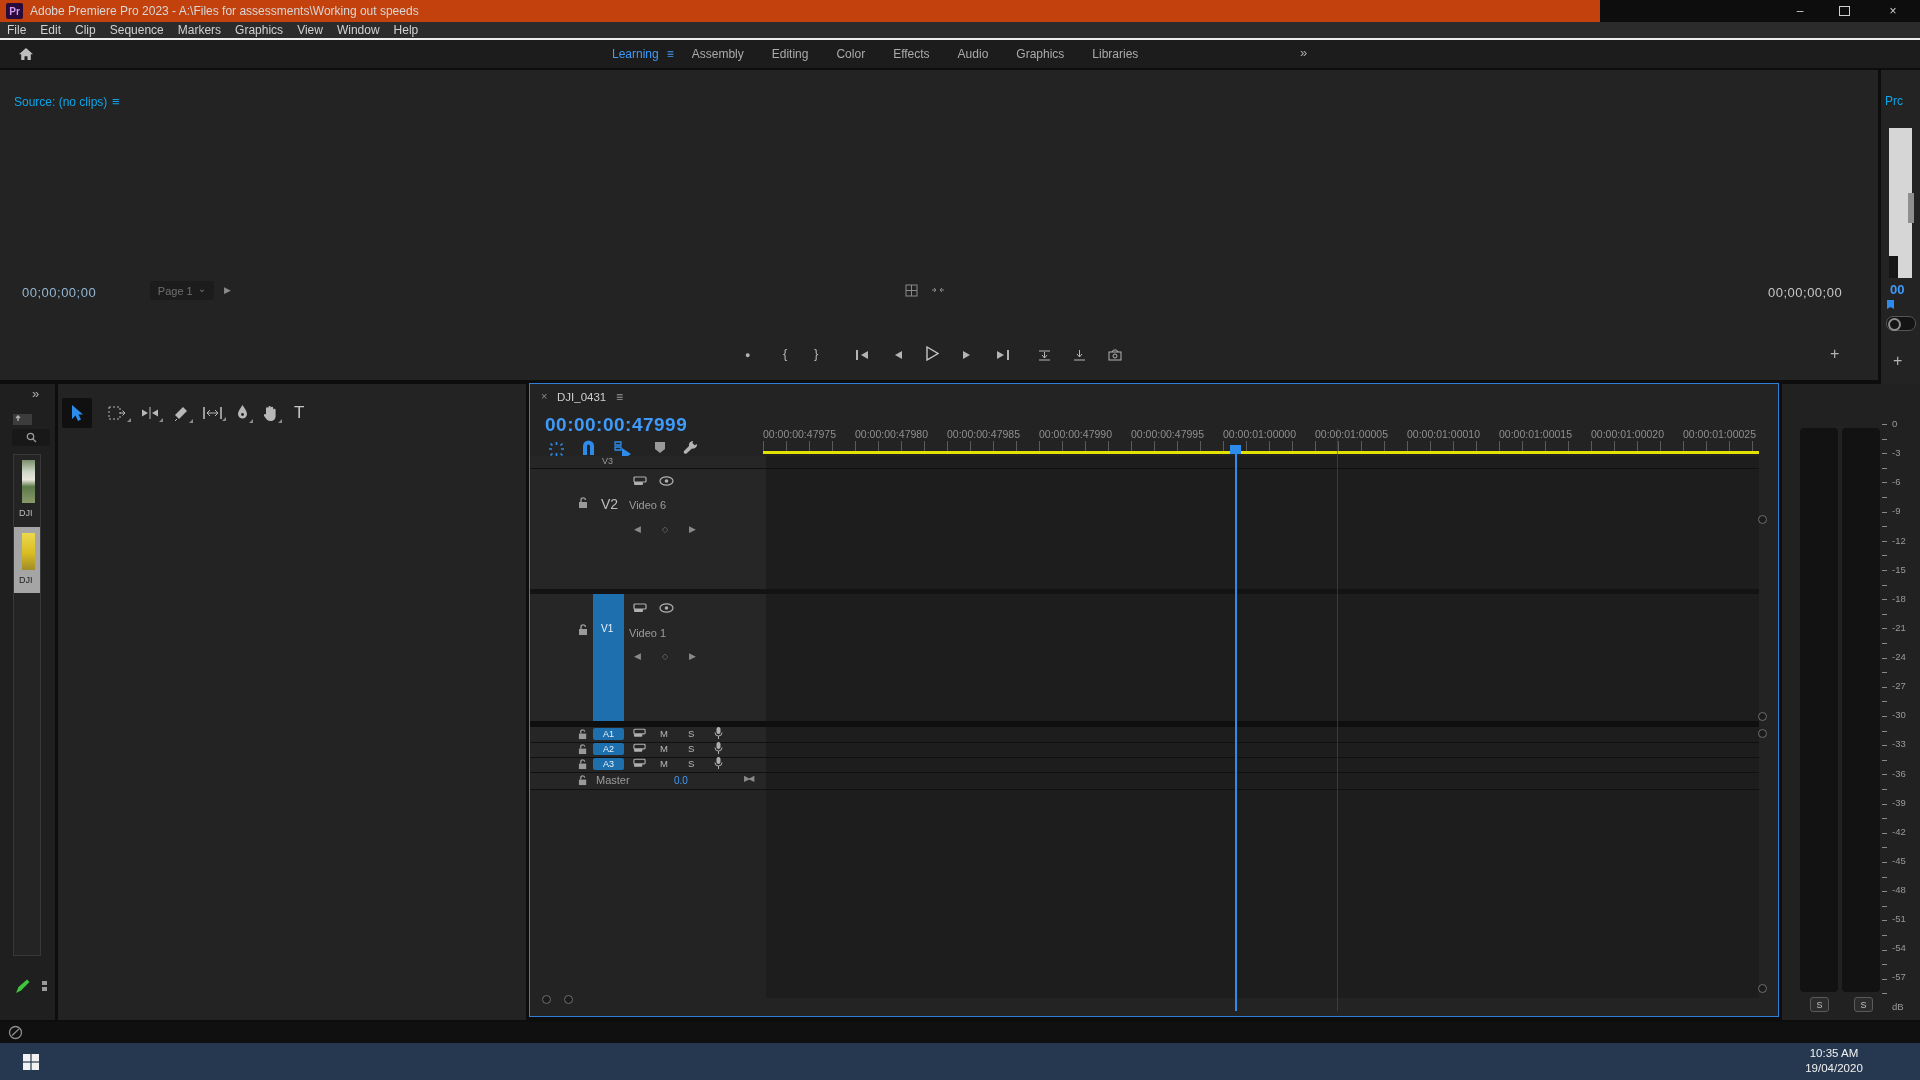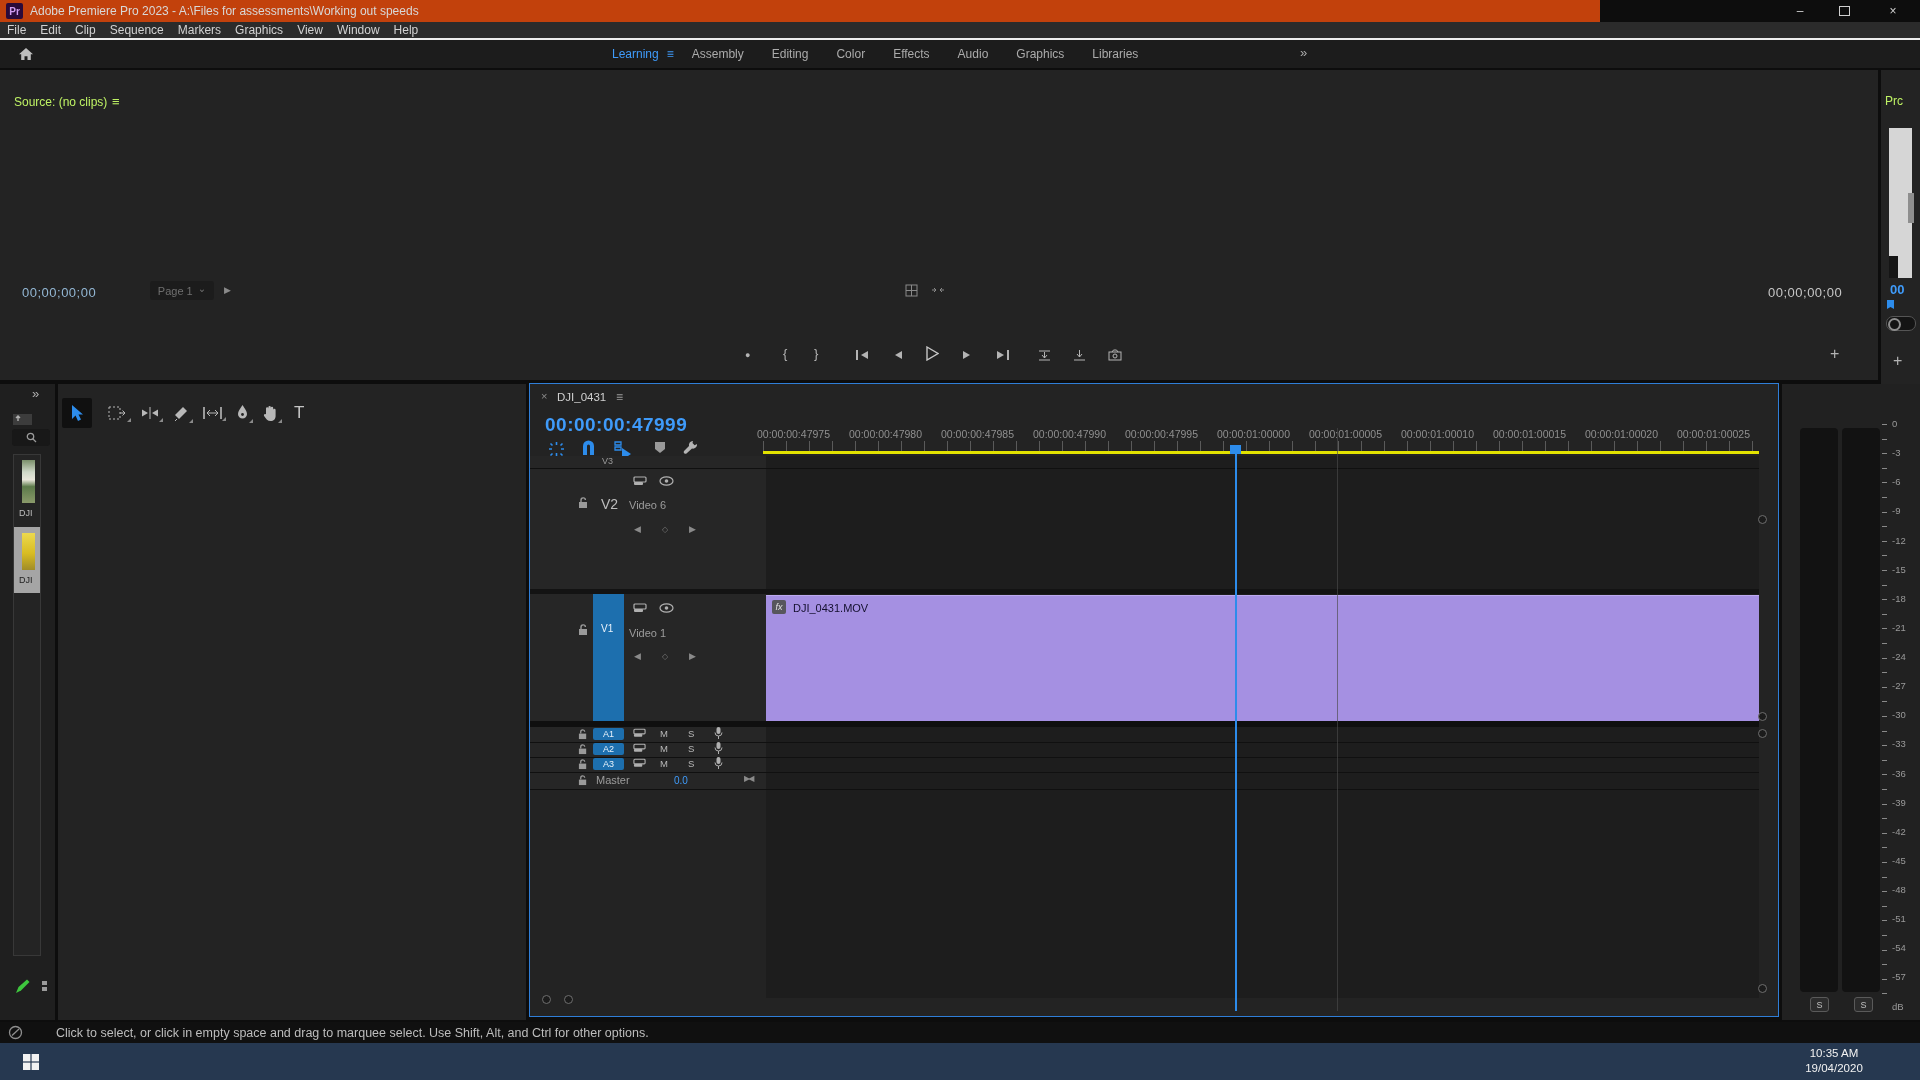--- a/index.html
+++ b/index.html
@@ -14,21 +14,21 @@
     display:flex;align-items:center;justify-content:center;border-radius:2px}
   .winbtn{width:44px;height:22px;display:flex;align-items:center;justify-content:center;color:#cfcfcf;font-size:12px}
   #menubar{left:0;top:22px;width:1920px;height:16px;background:#2b2b2b}
   #menubar .mi{color:#d2d2d2;font-size:12px;padding:0 7px;line-height:16px}
   #menuline{left:0;top:38px;width:1920px;height:2px;background:#ededed}
   #wsbar{left:0;top:40px;width:1920px;height:28px;background:#1c1c1c}
   .wstab{font-size:12px;color:#ababab;padding:0 14px}
   .wstab.active{color:#3f9bfa}
   
   .panel{background:#232323}
-  .dimtext{color:#bef264}
+  .dimtext{color:#0ea5e9}
   .tc-blue{color:#3f9bfa;font-weight:bold}
   .icon{display:inline-flex;align-items:center;justify-content:center}
   .gicon{color:#b4b4b4}
   
   #timeline{left:529px;top:383px;width:1250px;height:634px;background:#232323;border:1px solid #2f7ed8;box-sizing:border-box}
   .rl{position:absolute;top:0;white-space:nowrap;color:#8f8f8f;font-size:10.5px}
   .trackhead{background:#262626}
   .badge{background:#1d6fae;color:#e8f2fb;font-size:9px;display:flex;align-items:center;justify-content:center;border-radius:2px}
   .mslabel{color:#b9b9b9;font-size:9.5px}
   .circlehandle{width:9px;height:9px;border-radius:50%;border:1.5px solid #6e6e6e;background:#1b1b1b;box-sizing:border-box}
@@ -305,21 +305,21 @@
     <svg width="12" height="13" viewBox="0 0 12 13">
         <path d="M1 1h10v7L6 12 1 8z" fill="#9a9a9a"></path>
       </svg>
   </span>
   <span class="a icon" style="left:152px;top:55px">
     <svg width="17" height="17" viewBox="0 0 17 17">
         <path d="M11 2a4 4 0 0 0-4 5L2 12a1.8 1.8 0 0 0 2.5 2.5L10 9.5A4 4 0 0 0 15 5l-2.4 1.3L10.5 4z" fill="#b4b4b4"></path>
       </svg>
   </span>
 
-  <div class="a" style="left:227px;top:44px;width:996px;height:14px;overflow:hidden">
+  <div class="a" style="left:233px;top:44px;width:996px;height:14px;overflow:hidden">
     <span class="rl" style="left:0">00:00:00:47975</span>
     <span class="rl" style="left:92px">00:00:00:47980</span>
     <span class="rl" style="left:184px">00:00:00:47985</span>
     <span class="rl" style="left:276px">00:00:00:47990</span>
     <span class="rl" style="left:368px">00:00:00:47995</span>
     <span class="rl" style="left:460px">00:00:01:00000</span>
     <span class="rl" style="left:552px">00:00:01:00005</span>
     <span class="rl" style="left:644px">00:00:01:00010</span>
     <span class="rl" style="left:736px">00:00:01:00015</span>
     <span class="rl" style="left:828px">00:00:01:00020</span>
@@ -385,24 +385,20 @@
         </svg>
     </span>
     <span class="a" style="left:99px;top:243px;font-size:11px;color:#9c9c9c">Video 1</span>
     <div class="a f" style="left:104px;top:267px;width:62px;justify-content:space-between">
       <span style="color:#8a8a8a;font-size:9px">◀</span>
       <span style="color:#707070;font-size:8px">◇</span>
       <span style="color:#8a8a8a;font-size:9px">▶</span>
     </div>
   </div>
 
-  <div class="a" style="left:236px;top:211px;width:993px;height:126px;background:#a590e2;border-top:1px solid #bca9ef">
-    <div class="a f" style="left:6px;top:4px;width:14px;height:14px;background:#57565c;border-radius:2px;justify-content:center;font-style:italic;font-size:9px;color:#e2e2e2">fx</div>
-    <span class="a" style="left:27px;top:6px;font-size:11px;color:#14102e">DJI_0431.MOV</span>
-  </div>
 
   <div class="a" style="left:0;top:337px;width:1229px;height:6px;background:#0f0f0f"></div>
 
   <div>
     <span class="a icon" style="left:48px;top:345px">
         <svg width="10" height="11" viewBox="0 0 11 12">
           <rect x="1" y="5" width="8" height="6" fill="#9a9a9a"></rect>
           <path d="M3 5V3.2A2.2 2.2 0 0 1 7.4 3" fill="none" stroke="#9a9a9a" stroke-width="1.4"></path>
         </svg>
       </span>
@@ -528,21 +524,20 @@
   <div class="a sbtn" style="left:72px;top:613px">S</div>
 </div>
 
 <div class="a f" id="statusbar">
   <span class="icon" style="margin-left:8px">
     <svg width="15" height="15" viewBox="0 0 15 15">
         <circle cx="7.5" cy="7.5" r="6" fill="none" stroke="#8e8e8e" stroke-width="1.3"></circle>
         <path d="M4 10.5 11 4" stroke="#8e8e8e" stroke-width="1.3"></path>
       </svg>
   </span>
-  <span style="margin-left:33px;color:#bdbdbd;font-size:12.5px">Click to select, or click in empty space and drag to marquee select. Use Shift, Alt, and Ctrl for other options.</span>
 </div>
 
 <div class="a" id="taskbar">
   <div class="a tb-ic" style="left:6px;width:50px">
     <svg width="16" height="16" viewBox="0 0 16 16">
         <g fill="#f2f2f2">
           <rect x="0" y="0" width="7.4" height="7.4"></rect>
           <rect x="8.6" y="0" width="7.4" height="7.4"></rect>
           <rect x="0" y="8.6" width="7.4" height="7.4"></rect>
           <rect x="8.6" y="8.6" width="7.4" height="7.4"></rect>

